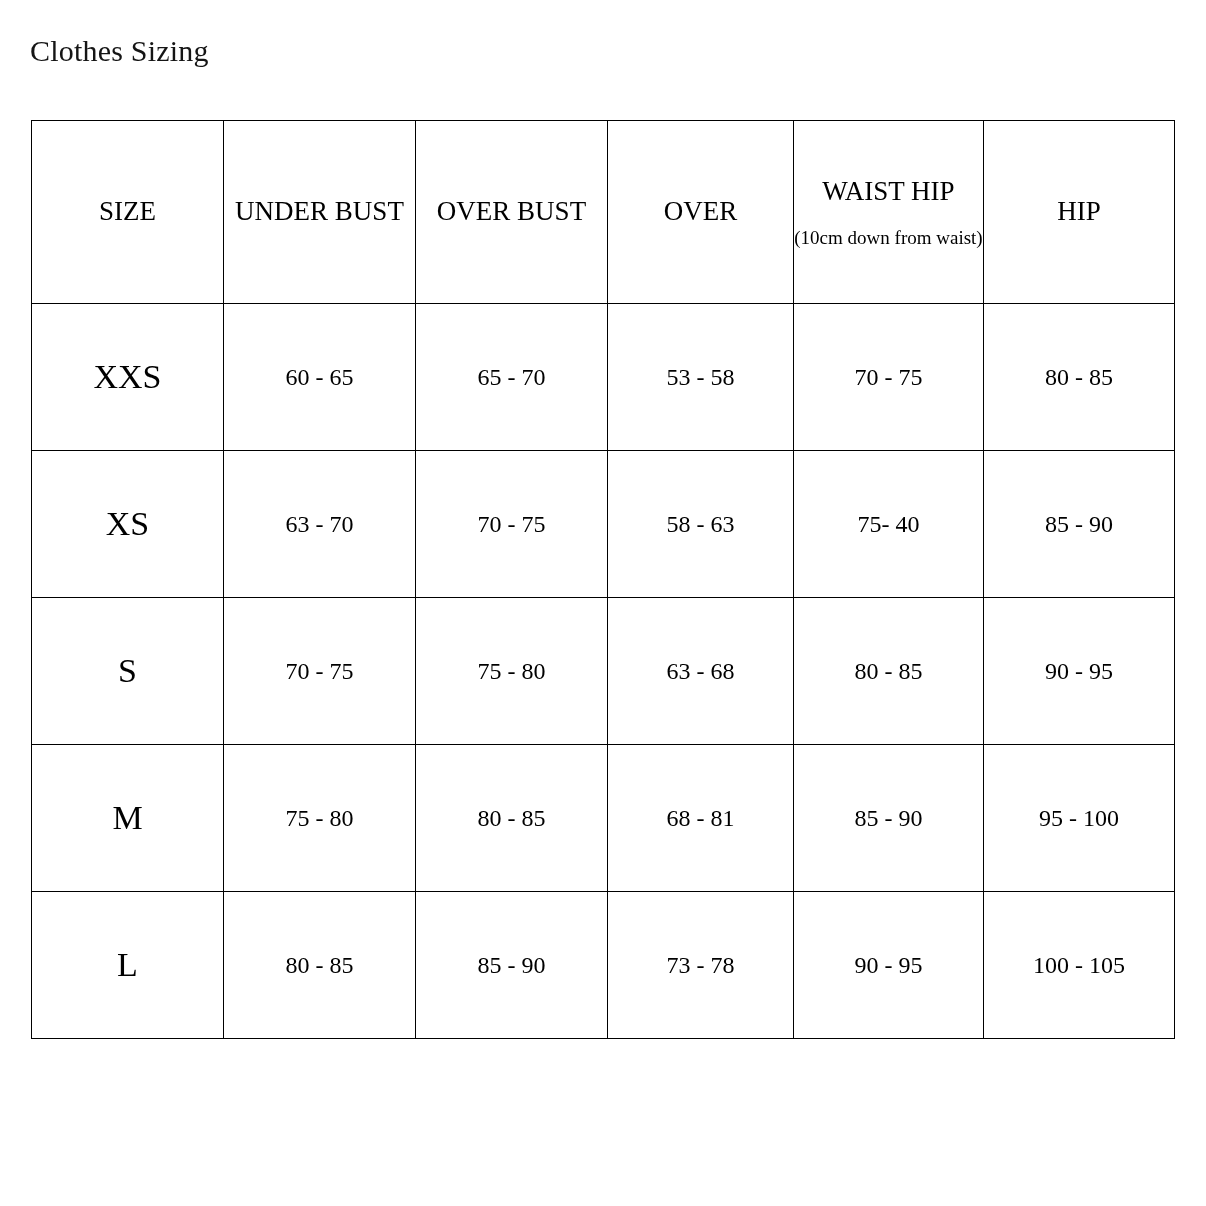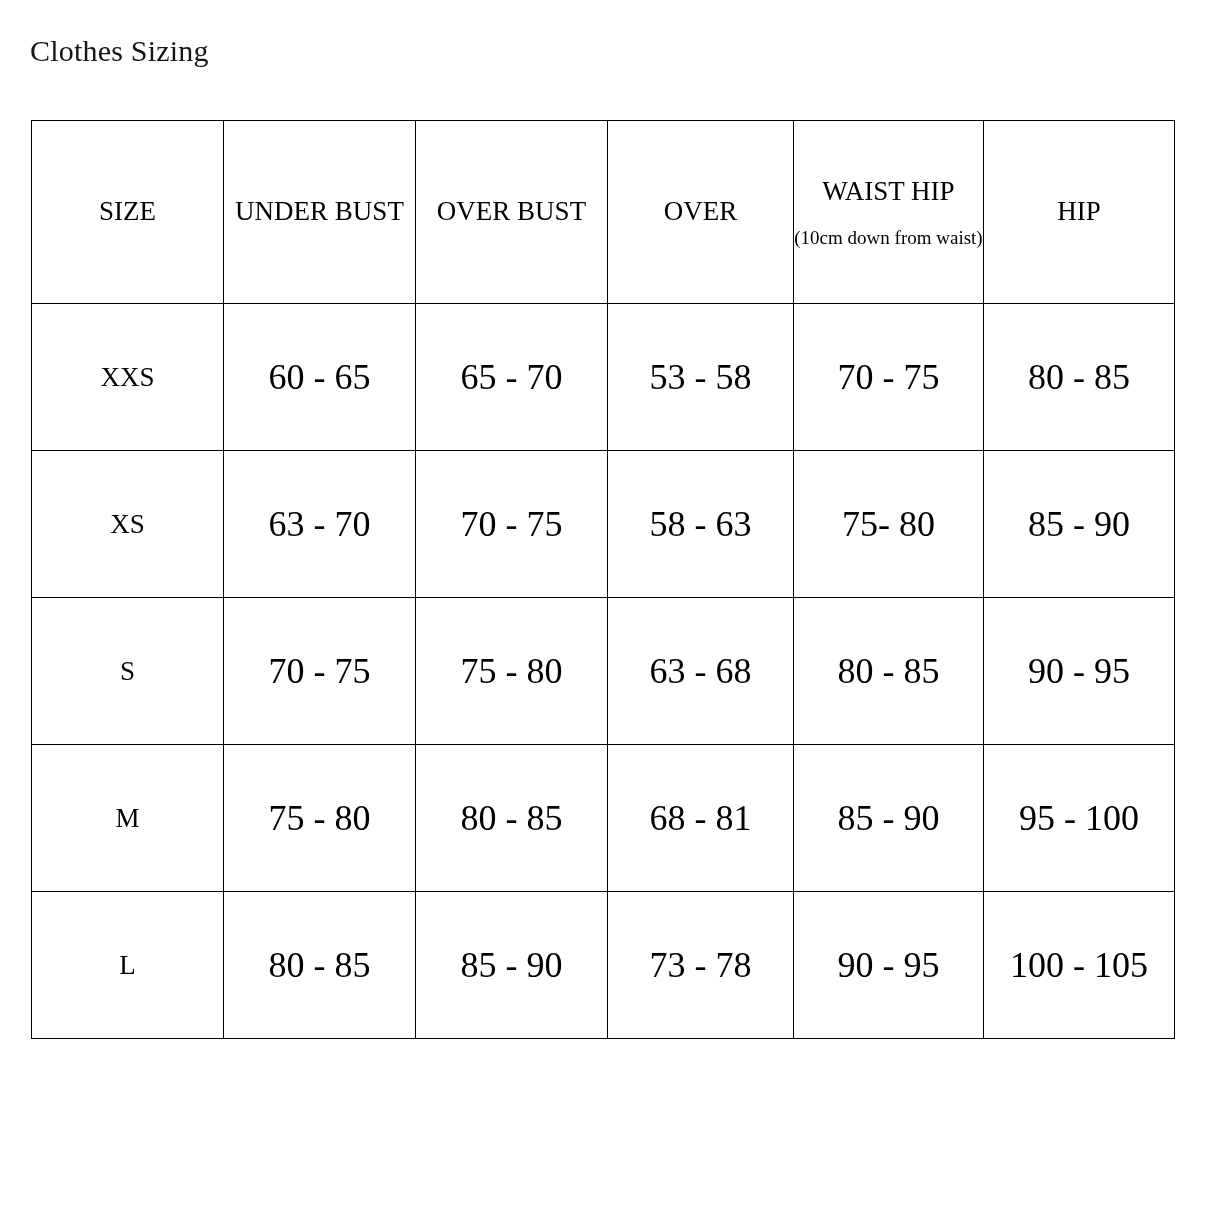--- a/index.html
+++ b/index.html
@@ -42,42 +42,42 @@
     font-weight: normal;
     padding: 0;
   }
   thead th {
     height: 182px;
     font-size: 27px;
     line-height: 1.35;
   }
   tbody td {
     height: 146px;
-    font-size: 36px;
+    font-size: 24px;
   }
   col.c-size   { width: 192px; }
   col.c-under  { width: 192px; }
   col.c-over   { width: 192px; }
   col.c-waist  { width: 186px; }
   col.c-highhip{ width: 190px; }
   col.c-hip    { width: 191px; }
 
   .hdr-main {
     display: block;
     font-size: 27px;
     line-height: 1.4;
   }
   .hdr-sub {
     display: block;
     font-size: 19px;
     line-height: 1.3;
     margin-top: 15px;
   }
   .size-cell {
-    font-size: 27px;
+    font-size: 34px;
   }
 </style>
 </head>
 <body>
 
 <div class="page-title">Clothes Sizing</div>
 
 <div class="table-wrap">
   <table class="sizing">
     <colgroup>
@@ -118,21 +118,21 @@
         <td>65 - 70</td>
         <td>53 - 58</td>
         <td>70 - 75</td>
         <td>80 - 85</td>
       </tr>
       <tr>
         <td class="size-cell">XS</td>
         <td>63 - 70</td>
         <td>70 - 75</td>
         <td>58 - 63</td>
-        <td>75- 80</td>
+        <td>75- 40</td>
         <td>85 - 90</td>
       </tr>
       <tr>
         <td class="size-cell">S</td>
         <td>70 - 75</td>
         <td>75 - 80</td>
         <td>63 - 68</td>
         <td>80 - 85</td>
         <td>90 - 95</td>
       </tr>

